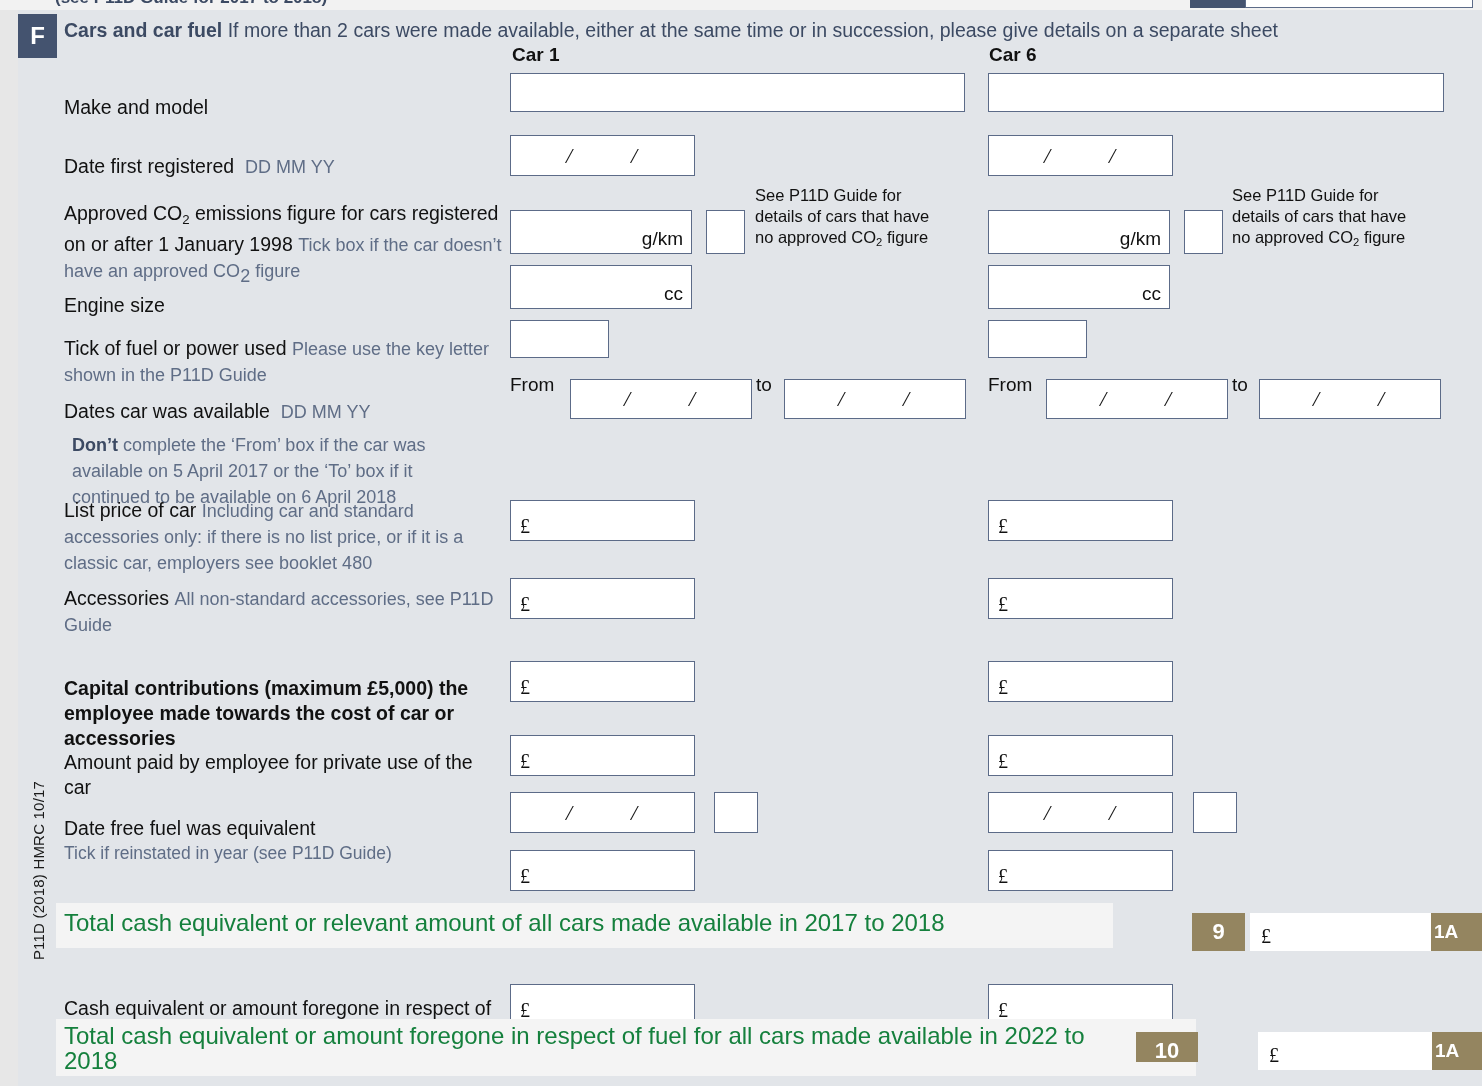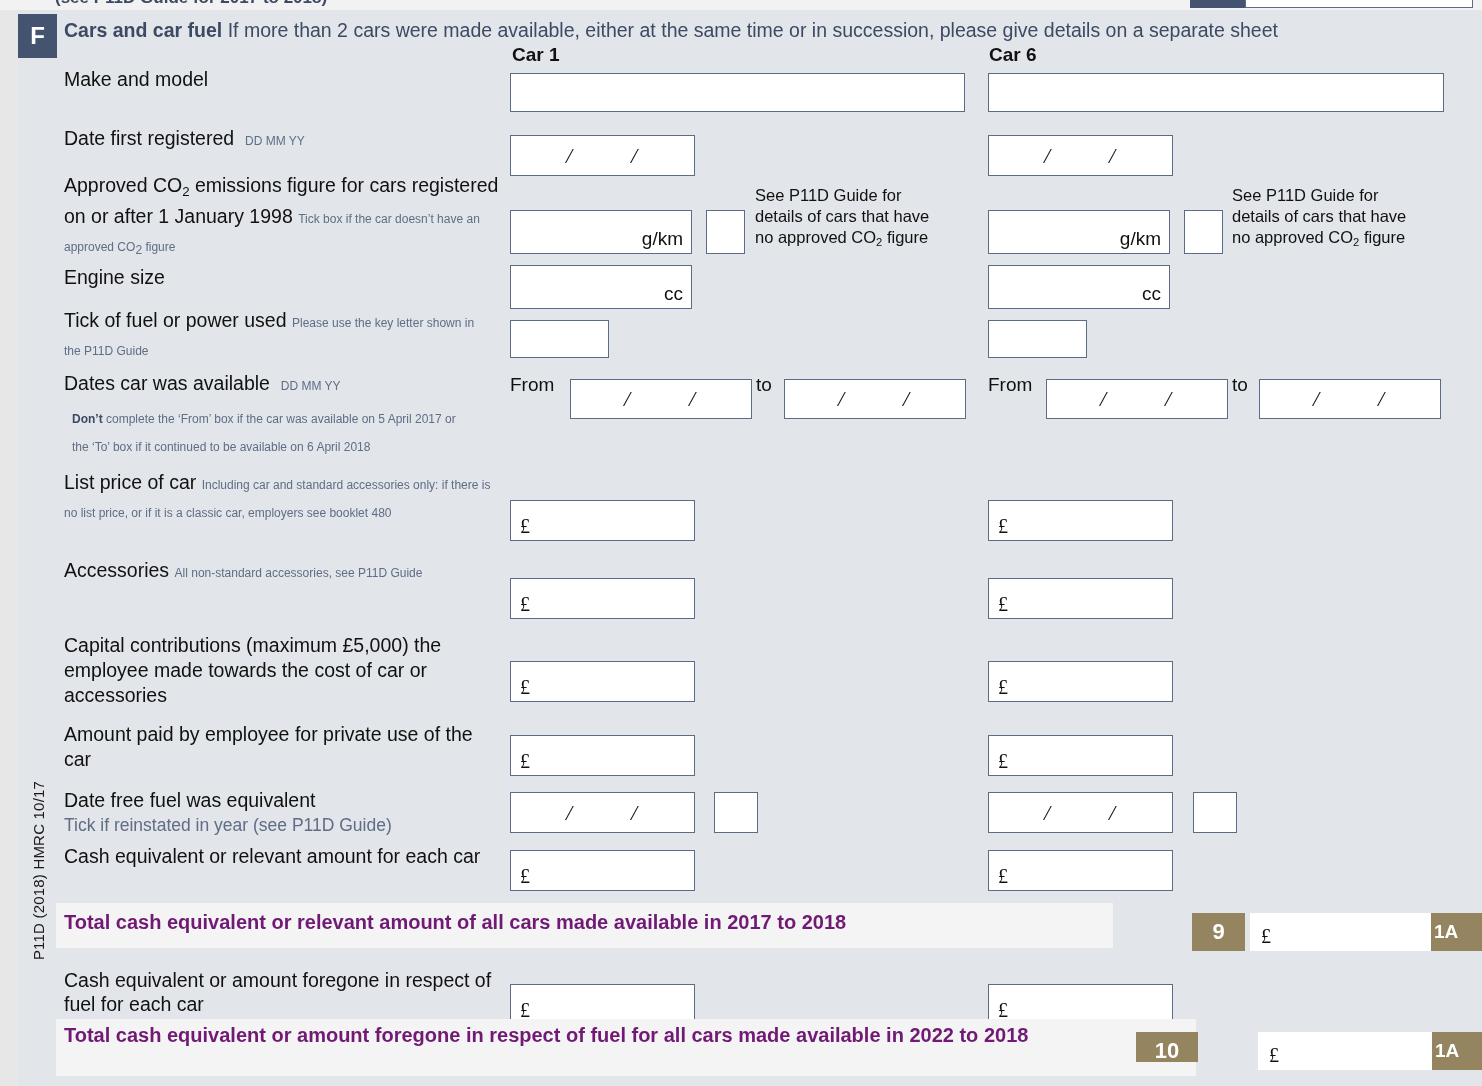--- a/index.html
+++ b/index.html
@@ -108,24 +108,25 @@
     font-weight: bold;
     color: #111;
   }
 
   
   .lbl {
     position: absolute;
     font-size: 19.5px;
     color: #111;
     line-height: 25px;
+    margin-top: 28px;
   }
   .lbl .hint {
     color: #5f6d86;
-    font-size: 12px;
+    font-size: 18px;
   }
   .lbl .hint-blk {
     display: block;
     color: #5f6d86;
     font-size: 17.5px;
     line-height: 25px;
   }
   .lbl .hintb { font-weight: bold; color: #3c4a63; }
   .lbl sub { font-size: 0.68em; vertical-align: -0.28em; }
 
@@ -177,23 +178,23 @@
     color: #111;
   }
 
   
   .totalbar {
     position: absolute;
     background: #f4f4f4;
   }
   .totaltxt {
     position: absolute;
-    font-size: 20px;
-    font-weight: bold;
-    color: #701a75;
+    font-size: 24px;
+    font-weight: normal;
+    color: #15803d;
     line-height: 25px;
   }
   .boxnum {
     position: absolute;
     background: #948560;
     color: #ffffff;
     font-weight: bold;
     font-size: 22px;
     text-align: center;
     box-sizing: border-box;
@@ -358,21 +359,21 @@
       <span>Accessories</span>
       <span class="hint">All non-standard accessories, see P11D Guide</span>
     </div>
     <div class="fld" style="left:510px; top:568px; width:185px; height:41px;">
       <span class="pound">£</span>
     </div>
     <div class="fld" style="left:988px; top:568px; width:185px; height:41px;">
       <span class="pound">£</span>
     </div>
 
-    <div class="lbl" style="left:64px; top:623px; width:436px;">Capital contributions (maximum £5,000) the employee made towards the cost of car or accessories</div>
+    <div class="lbl" style="left:64px; top:638px; width:436px;font-weight:bold;">Capital contributions (maximum £5,000) the employee made towards the cost of car or accessories</div>
     <div class="fld" style="left:510px; top:651px; width:185px; height:41px;">
       <span class="pound">£</span>
     </div>
     <div class="fld" style="left:988px; top:651px; width:185px; height:41px;">
       <span class="pound">£</span>
     </div>
 
     <div class="lbl" style="left:64px; top:712px; width:440px;">Amount paid by employee for private use of the car</div>
     <div class="fld" style="left:510px; top:725px; width:185px; height:41px;">
       <span class="pound">£</span>
@@ -393,21 +394,20 @@
     </div>
     <div class="fld" style="left:714px; top:782px; width:44px; height:41px;"></div>
     <div class="fld" style="left:988px; top:782px; width:185px; height:41px;">
       <div class="slashes">
         <span class="slash" style="left:55px; top:7px;">/</span>
         <span class="slash" style="left:120px; top:7px;">/</span>
       </div>
     </div>
     <div class="fld" style="left:1193px; top:782px; width:44px; height:41px;"></div>
 
-    <div class="lbl" style="left:64px; top:834px; width:440px;">Cash equivalent or relevant amount for each car</div>
     <div class="fld" style="left:510px; top:840px; width:185px; height:41px;">
       <span class="pound">£</span>
     </div>
     <div class="fld" style="left:988px; top:840px; width:185px; height:41px;">
       <span class="pound">£</span>
     </div>
 
     <div class="totalbar" style="left:56px; top:893px; width:1057px; height:45px;"></div>
     <div class="totaltxt" style="left:64px; top:900px; width:1040px;">Total cash equivalent or relevant amount of all cars made available in 2017 to 2018</div>
     <div class="boxnum" style="left:1192px; top:903px; width:53px; height:38px; line-height:38px;">9</div>

